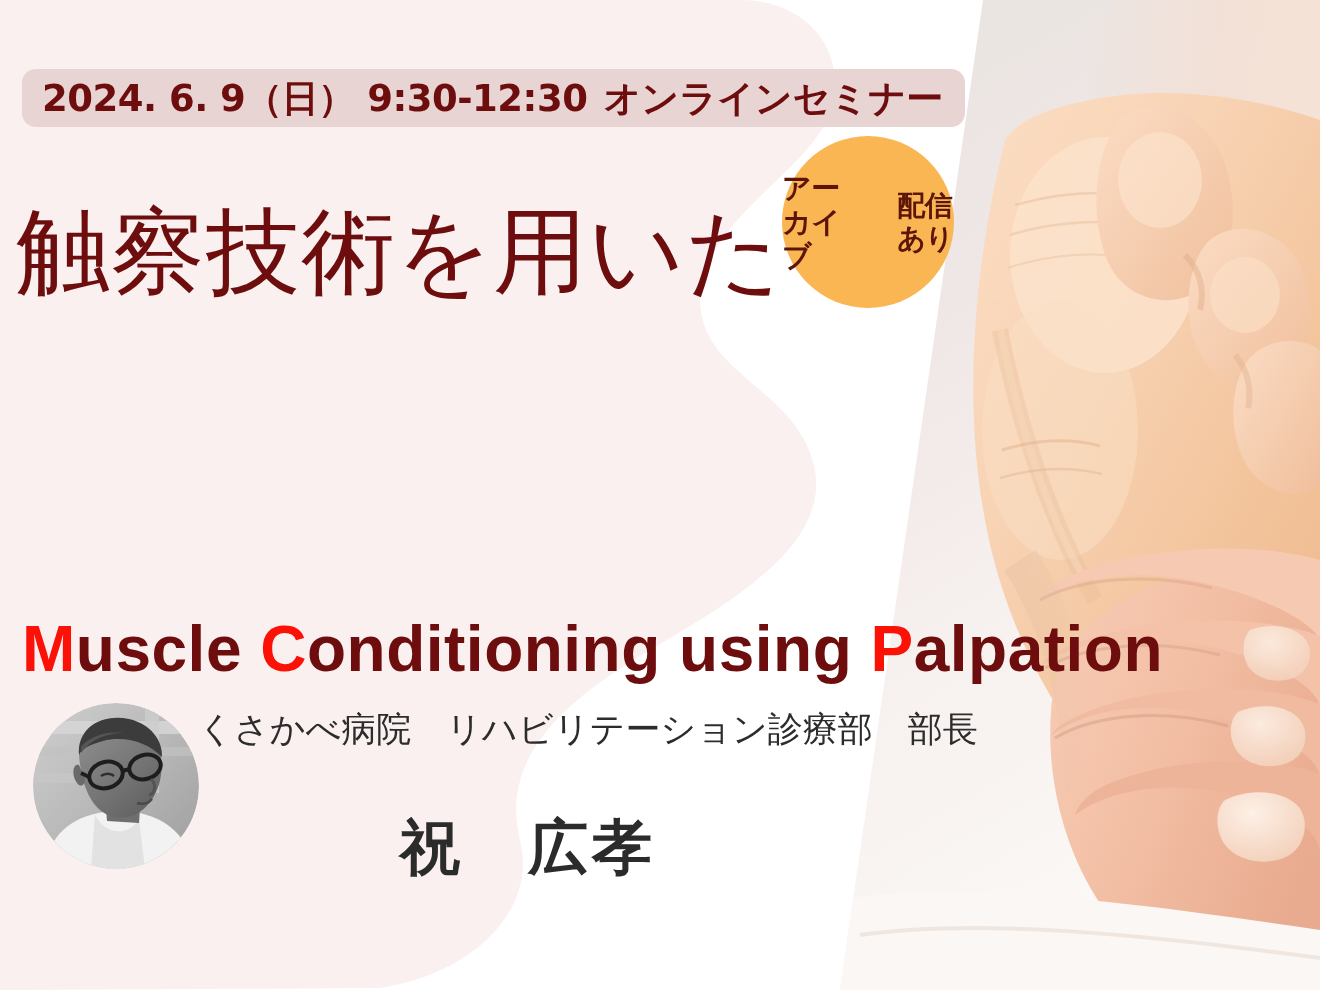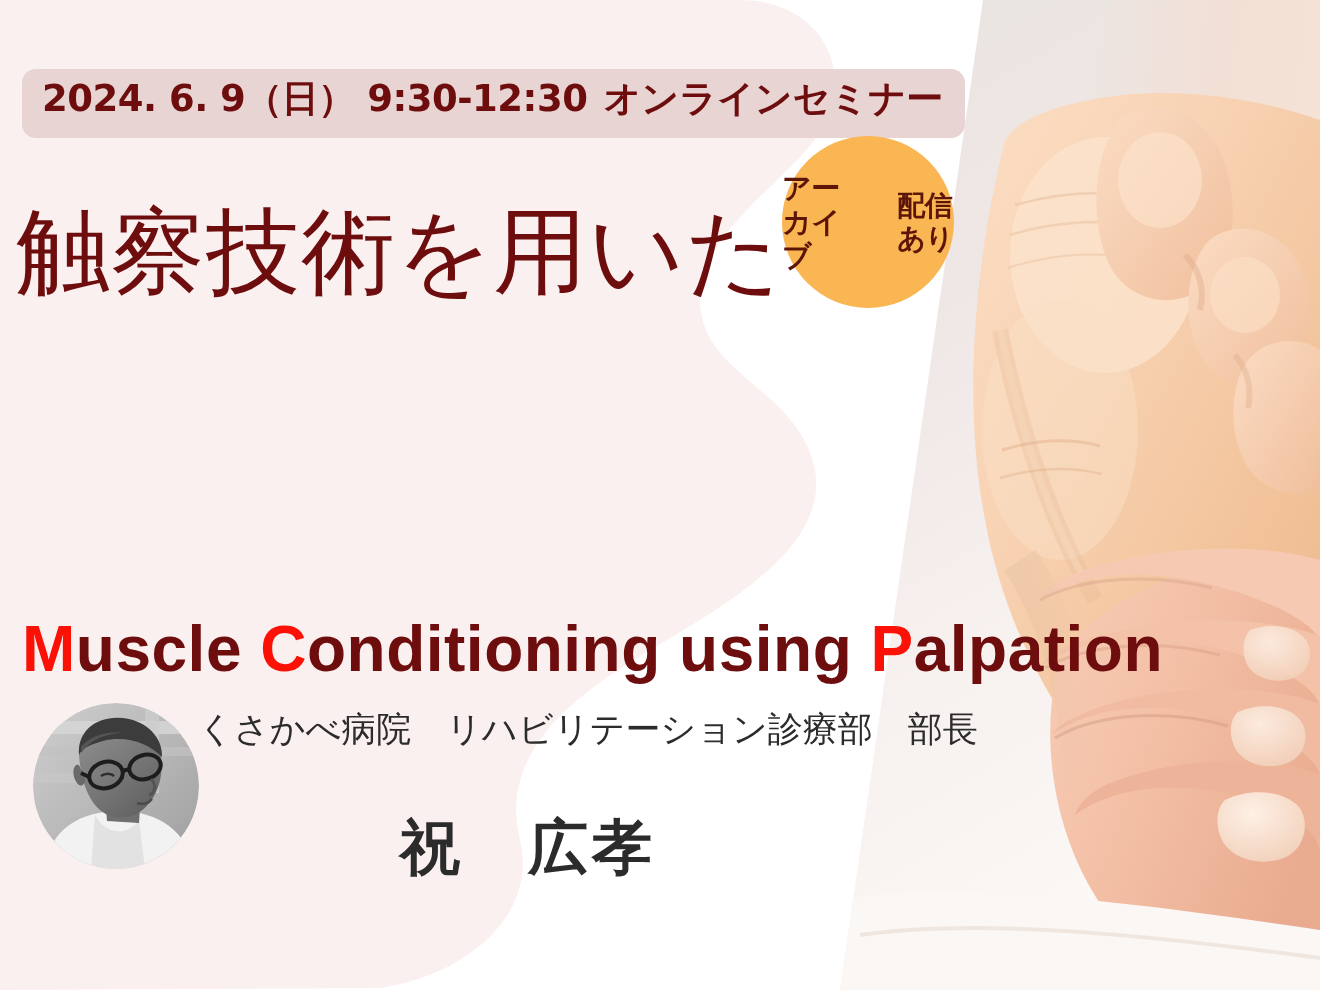--- a/index.html
+++ b/index.html
@@ -38,21 +38,21 @@
     height: 990px;
     z-index: 2;
   }
 
   
   .date-pill {
     position: absolute;
     left: 22px;
     top: 69px;
     height: 58px;
-    padding: 0 22px 11px 20px;
+    padding: 0 22px 0 20px;
     display: flex;
     align-items: center;
     background: #e7d4d3;
     border-radius: 14px;
     z-index: 6;
     white-space: nowrap;
   }
   .date-pill-text {
     font-size: 37px;
     font-weight: bold;

